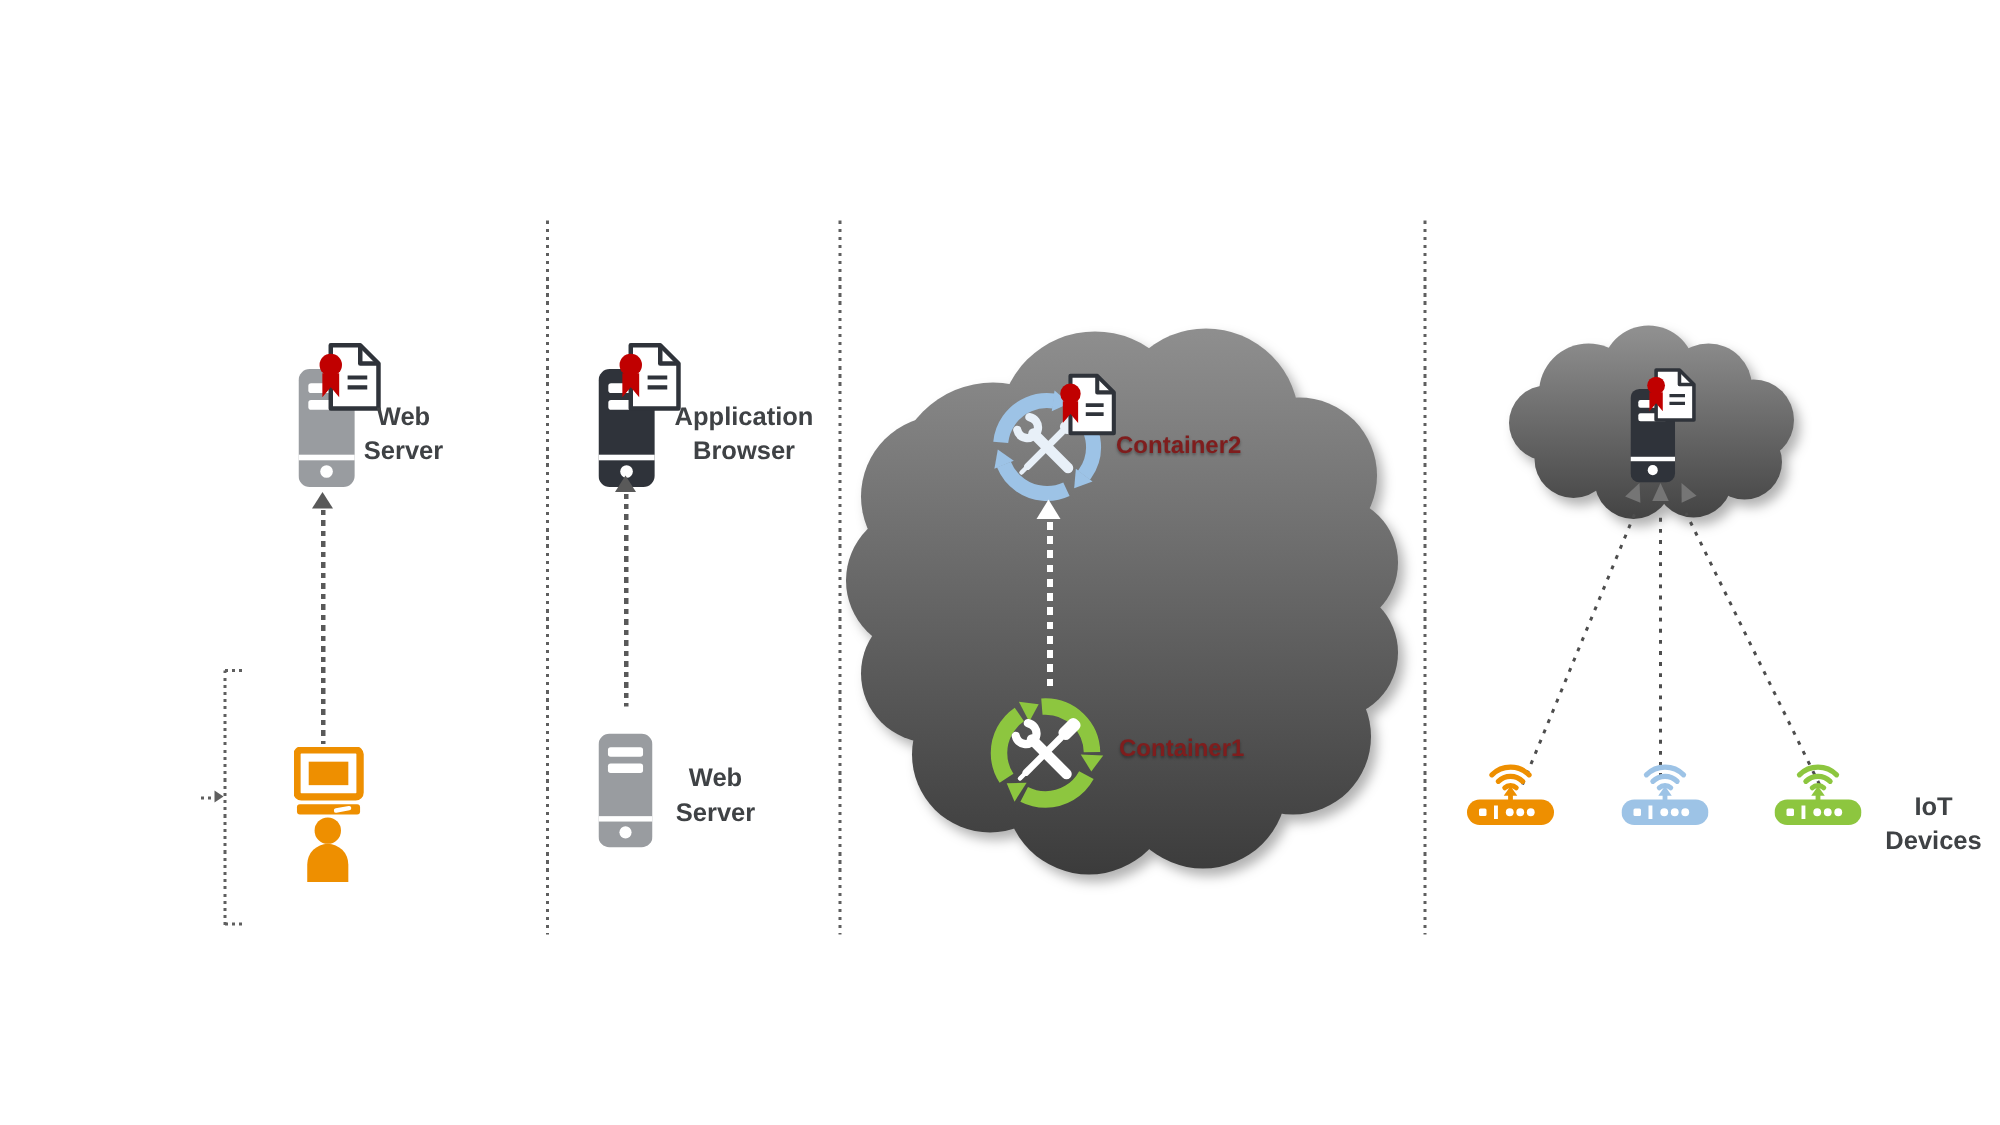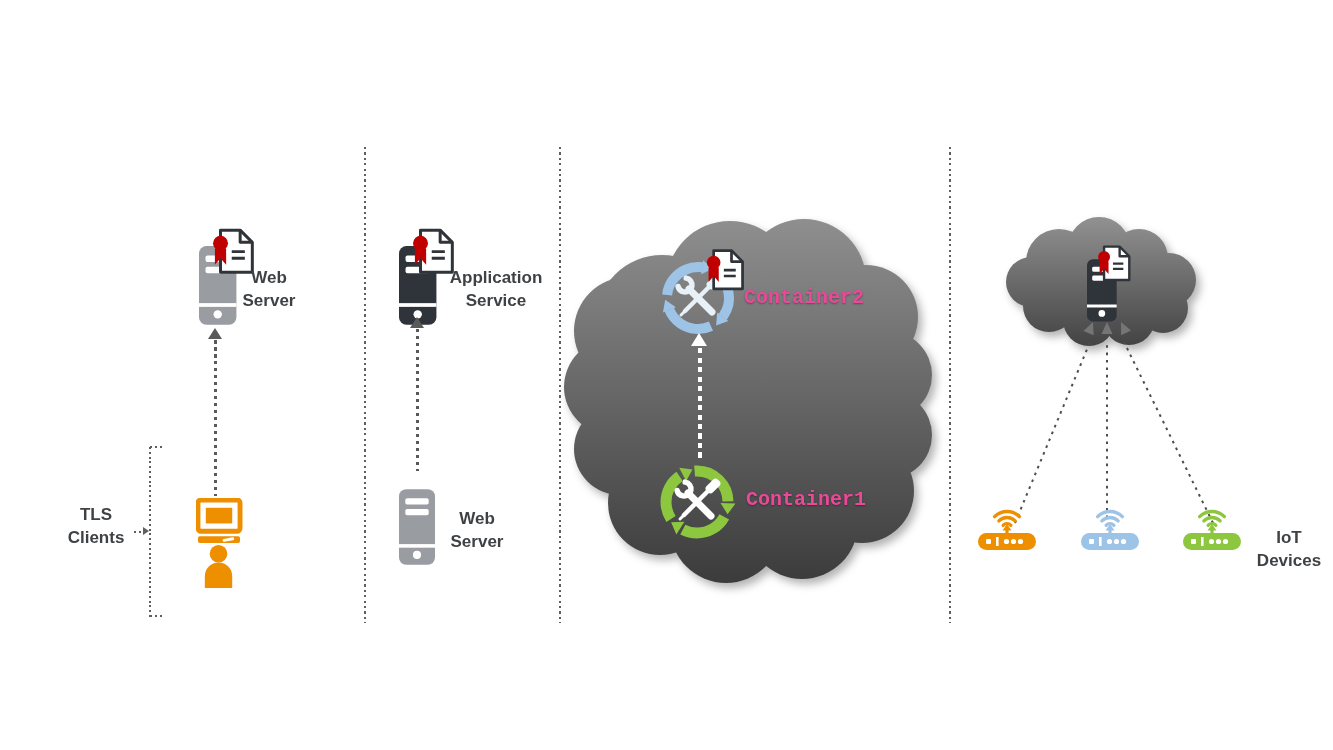--- a/index.html
+++ b/index.html
@@ -7,22 +7,22 @@
     --c-certificate-red:#C00000; --c-server-gray:#999CA0; --c-server-dark:#2F333A;
     --c-label-text:#3F4245; --c-connector-gray:#595959; --c-white:#FFFFFF;
     --c-cloud-gradient-top:#8F8F8F; --c-cloud-gradient-bottom:#3B3B3B;
   }
   html,body{margin:0;padding:0;background:#fff;}
   #canvas{position:relative;width:1333px;height:750px;background:#fff;overflow:hidden;
           font-family:"Liberation Sans","DejaVu Sans",sans-serif;border-radius:30px;}
   .abs{position:absolute;}
   .lbl{color:var(--c-label-text);font-weight:bold;font-size:17px;line-height:23px;
        text-align:center;white-space:pre-line;}
-  .lbl-white{color:#ec4899;font-weight:bold;font-size:20px;line-height:22px;white-space:pre;
-       text-shadow:0 1px 2px rgba(0,0,0,.35);font-family:Liberation Mono, monospace;}
+  .lbl-white{color:#7f1d1d;font-weight:bold;font-size:16px;line-height:22px;white-space:pre;
+       text-shadow:0 1px 2px rgba(0,0,0,.35);}
   .divider{width:2px;background:repeating-linear-gradient(to bottom,#5f5f5f 0 2.2px,transparent 2.2px 5.4px);}
   .dotline-v{width:3px;background:repeating-linear-gradient(to bottom,var(--c-connector-gray) 0 3.5px,transparent 3.5px 7px);}
   .dotline-v-white{width:3.5px;background:repeating-linear-gradient(to bottom,#fff 0 5px,transparent 5px 9.5px);}
   .arrowhead-up{width:0;height:0;border-left:7px solid transparent;border-right:7px solid transparent;
        border-bottom:11px solid var(--c-connector-gray);}
   .arrowhead-up-white{width:0;height:0;border-left:8.5px solid transparent;border-right:8.5px solid transparent;
        border-bottom:13px solid #fff;}
   .bracket-v{width:2px;background:repeating-linear-gradient(to bottom,#5f5f5f 0 2px,transparent 2px 4.8px);}
   .bracket-h{height:2px;background:repeating-linear-gradient(to right,#5f5f5f 0 2px,transparent 2px 4.8px);}
   .tick-arrow-right{width:0;height:0;border-top:4.5px solid transparent;border-bottom:4.5px solid transparent;
@@ -97,33 +97,31 @@
   <div class="abs lbl" style="left:219px;top:266px;width:100px">Web
 Server</div>
 
   <div class="abs dotline-v" style="left:214px;top:340px;height:156px"></div>
   <div class="abs arrowhead-up" style="left:208px;top:328px"></div>
 
   <svg class="abs" style="left:196px;top:498px;color:var(--c-orange)" width="47" height="90" viewBox="0 0 48 92">
       <use href="#sym-user"></use>
     </svg>
 
-  <div class="abs lbl" style="left:46px;top:503px;width:100px">TLS
-Clients</div>
   <div class="abs bracket-v" style="left:149px;top:447px;height:170px"></div>
   <div class="abs bracket-h" style="left:150px;top:446px;width:13px"></div>
   <div class="abs bracket-h" style="left:150px;top:615px;width:13px"></div>
   <div class="abs bracket-h" style="left:134px;top:531px;width:10px"></div>
   <div class="abs tick-arrow-right" style="left:143px;top:527px"></div>
 
   <svg class="abs" style="left:399px;top:226px;color:var(--c-server-dark)" width="58" height="100" viewBox="0 0 62 104">
       <use href="#sym-server-cert"></use>
     </svg>
   <div class="abs lbl" style="left:436px;top:266px;width:120px">Application
-Service</div>
+Browser</div>
 
   <div class="abs dotline-v" style="left:416px;top:329px;height:142px"></div>
   <div class="abs arrowhead-up" style="left:410px;top:317px"></div>
 
   <svg class="abs" style="left:399px;top:487px;color:var(--c-server-gray)" width="36" height="80" viewBox="0 0 40 84">
       <use href="#sym-tower"></use>
     </svg>
   <div class="abs lbl" style="left:427px;top:507px;width:100px">Web
 Server</div>
 

